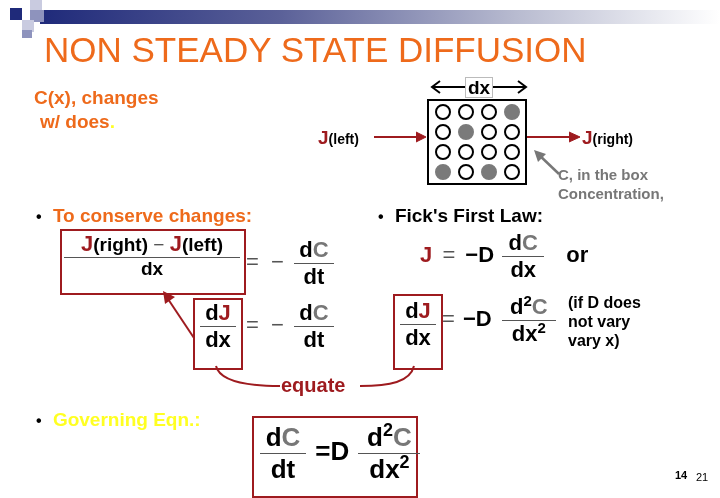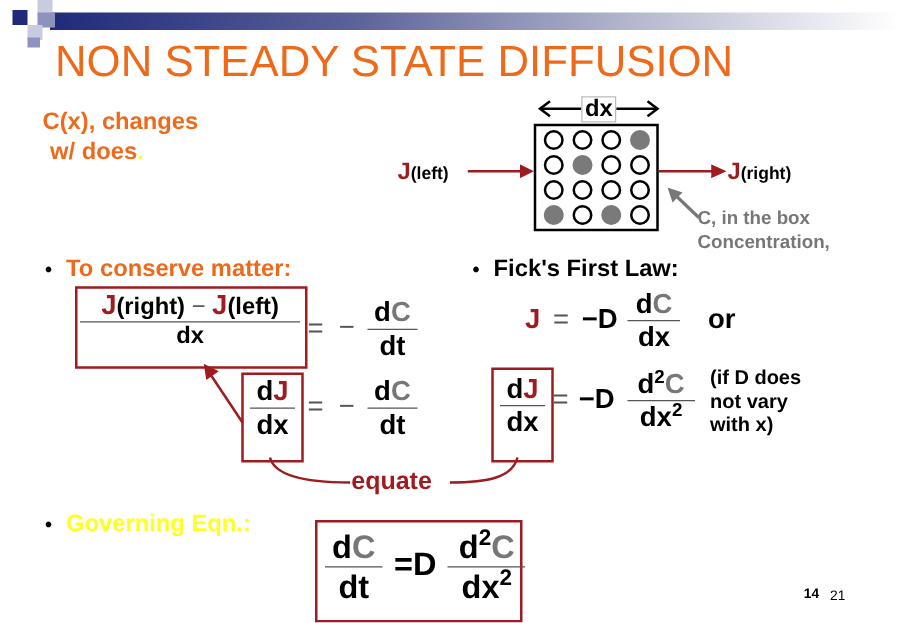--- a/index.html
+++ b/index.html
@@ -15,21 +15,21 @@
   .dot { color:#000; font-size:16px; }
   .frac { display:inline-flex; flex-direction:column; align-items:center; vertical-align:middle; font-weight:bold; }
   .frac .num { padding:0 3px; }
   .frac .den { border-top:1.6px solid #555; padding:0 3px; }
   .red { color:#9e1b1f; }
   .gray { color:#777; }
   .box { border:2px solid #9e1b1f; }
   .eq { font-size:22px; font-weight:bold; color:#000; white-space:nowrap; }
   .eqsign { font-weight:normal; color:#555; font-size:22px; }
   sup.s { font-size:15px; vertical-align:8px; line-height:0; }
-  .small { font-size:11px; color:#000; }
+  .small { font-size:11px; color:#000;margin-left:32px; }
   .circle { position:absolute; width:16px; height:16px; border-radius:50%; box-sizing:border-box; border:2px solid #000; background:#fff; }
   .circle.filled { background:#7a7a7a; border-color:#7a7a7a; }
 </style>
 </head>
 <body>
 
 <div class="abs topbar"></div>
 <div class="sq" style="left:10px;top:8px;width:12px;height:12px;background:#1f2a7a;"></div>
 <div class="sq" style="left:30px;top:0px;width:12px;height:12px;background:#c9cbe0;"></div>
 <div class="sq" style="left:30px;top:10px;width:14px;height:12px;background:#8e93bd;"></div>
@@ -85,21 +85,21 @@
   <line x1="27" y1="24" x2="5" y2="3" stroke="#777" stroke-width="2.5"></line>
   <polygon points="2,0 14,4 6,12" fill="#777"></polygon>
 </svg>
 <div class="abs bold gray" style="left:558px;top:165px;font-size:15px;line-height:19px;">
   <div>C, in the box</div>
   <div>Concentration,</div>
 </div>
 
 <div class="abs bullet-text" style="left:36px;top:204px;">
   <span class="dot">•</span>
-  <span class="orange" style="margin-left:6px;">To conserve matter:</span>
+  <span class="orange" style="margin-left:6px;">To conserve changes:</span>
 </div>
 
 <div class="abs box" style="left:60px;top:229px;width:182px;height:62px;"></div>
 <div class="abs eq" style="left:64px;top:231px;">
   <span class="frac">
     <span class="num" style="font-size:19px;">
       <span class="red" style="font-size:22px;">J</span><span>(right)</span><span style="font-weight:normal;color:#555;"> − </span><span class="red" style="font-size:22px;">J</span><span>(left)</span>
     </span>
     <span class="den" style="font-size:19px;width:170px;text-align:center;">dx</span>
   </span>
@@ -161,21 +161,21 @@
   <span class="eqsign">=</span>
   <span style="margin-left:2px;">−D</span>
   <span class="frac" style="margin-left:4px;">
     <span class="num"><span>d</span><sup class="s">2</sup><span class="gray">C</span></span>
     <span class="den" style="width:48px;text-align:center;"><span>dx</span><sup class="s">2</sup></span>
   </span>
 </div>
 <div class="abs bold" style="left:568px;top:293px;font-size:16px;line-height:19px;">
   <div>(if D does</div>
   <div>not vary</div>
-  <div>with x)</div>
+  <div>vary x)</div>
 </div>
 
 <svg class="abs" style="left:210px;top:364px;" width="210" height="30">
   <path d="M6,2 C10,18 40,22 70,22" fill="none" stroke="#9e1b1f" stroke-width="2"></path>
   <path d="M150,22 C180,22 200,18 204,2" fill="none" stroke="#9e1b1f" stroke-width="2"></path>
 </svg>
 <div class="abs bold red" style="left:281px;top:374px;font-size:20px;">equate</div>
 
 <div class="abs bullet-text" style="left:36px;top:408px;">
   <span class="dot">•</span>

